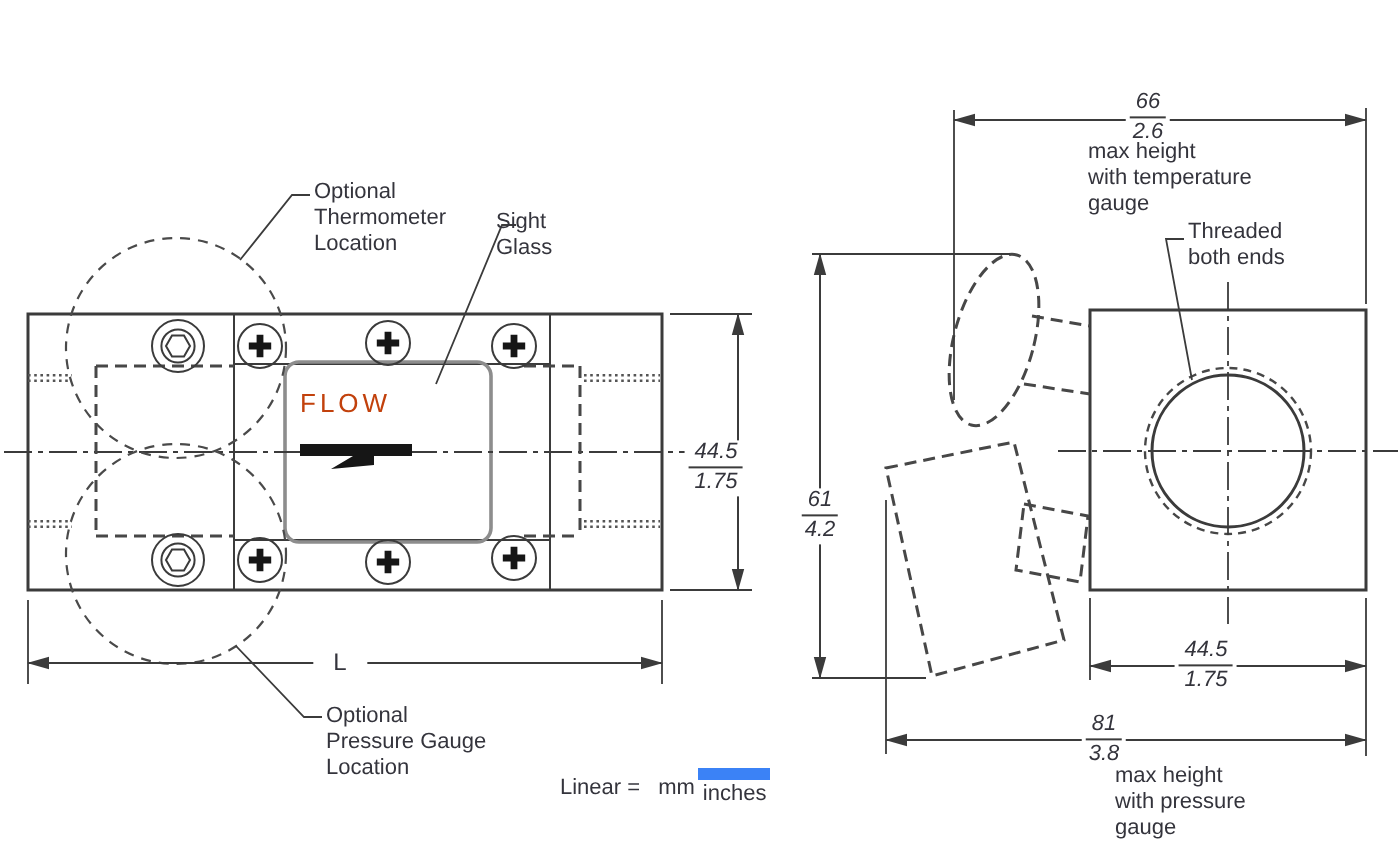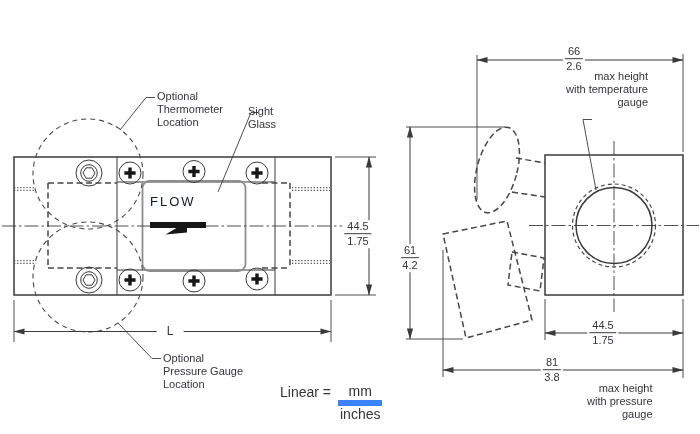--- a/index.html
+++ b/index.html
@@ -1,35 +1,35 @@
 <!DOCTYPE html>
 <html><head>
 <meta charset="utf-8">
 <style>
   html,body{margin:0;padding:0;background:#fff;}
   .canvas{position:relative;width:700px;height:434px;background:#ffffff;overflow:hidden;
           font-family:"Liberation Sans", sans-serif;color:#34343c;}
   .canvas svg{position:absolute;left:0;top:0;}
 
   .lbl{position:absolute;font-size:11px;line-height:1.18;white-space:pre-line;color:#34343c;}
-  .center{transform:translateX(-50%);text-align:right;margin-left:20px;}
-
-  .flow{position:absolute;left:150px;top:194px;font-size:13px;letter-spacing:2px;color:#0f172a;}
+  .center{transform:translateX(-50%);text-align:left;margin-left:20px;}
+
+  .flow{position:absolute;left:150px;top:194px;font-size:13px;letter-spacing:2px;color:#c2410c;}
 
   .frac{position:absolute;transform:translate(-50%,-50%);display:flex;flex-direction:column;
-        align-items:center;background:#fff;font-size:11px;line-height:1.12;padding:0 2px;color:#34343c;}
+        align-items:center;background:#fff;font-size:11px;line-height:1.12;padding:0 2px;color:#34343c;font-style:italic;}
   .frac .num{border-bottom:1px solid #3b3b3b;padding:0 3px 1px;text-align:center;}
   .frac .den{padding-top:1px;text-align:center;}
 
   .dimL{position:absolute;left:170px;top:331px;transform:translate(-50%,-50%);
         background:#fff;padding:0 10px;font-size:12px;color:#34343c;}
 
-  .legend{position:absolute;left:280px;top:384px;display:flex;align-items:flex-start;gap:7px;
-          font-size:14px;color:#34343c;}
-  .legend .frac2{display:flex;flex-direction:column;align-items:center;line-height:1.12;}
+  .legend{position:absolute;left:280px;top:384px;display:flex;align-items:center;gap:7px;
+          font-size:11px;color:#34343c;}
+  .legend .frac2{display:flex;flex-direction:row;align-items:center;line-height:1.12;}
   .legend .frac2 .den{border-top:6px solid #3b82f6;padding:1px 2px 0;}
   .legend .frac2 .num{padding:0 2px;}
 
   
   .s-main{stroke:#3b3b3b;fill:none;stroke-width:1.5;}
   .s-thin{stroke:#3b3b3b;fill:none;stroke-width:1;}
   .s-ext{stroke:#3b3b3b;fill:none;stroke-width:0.9;}
   .s-dim{stroke:#3b3b3b;fill:none;stroke-width:1;marker-start:url(#arr);marker-end:url(#arr);}
   .s-glass{stroke:#8d8d8d;fill:none;stroke-width:1.8;}
   .s-hid{stroke:#474747;fill:none;stroke-width:1.5;stroke-dasharray:6 3.5;}
@@ -151,20 +151,22 @@
 
   <div class="lbl" style="left:248px;top:105px">Sight
 Glass</div>
 
   <div class="flow">FLOW</div>
 
   <div class="lbl" style="left:163px;top:352px">Optional
 Pressure Gauge
 Location</div>
 
+  <div class="lbl" style="left:594px;top:110px">Threaded
+both ends</div>
 
   <div class="frac" style="left:358px;top:234px">
     <span class="num">44.5</span>
     <span class="den">1.75</span>
   </div>
 
   <div class="dimL">L</div>
 
   <div class="frac" style="left:574px;top:59px">
     <span class="num">66</span>

